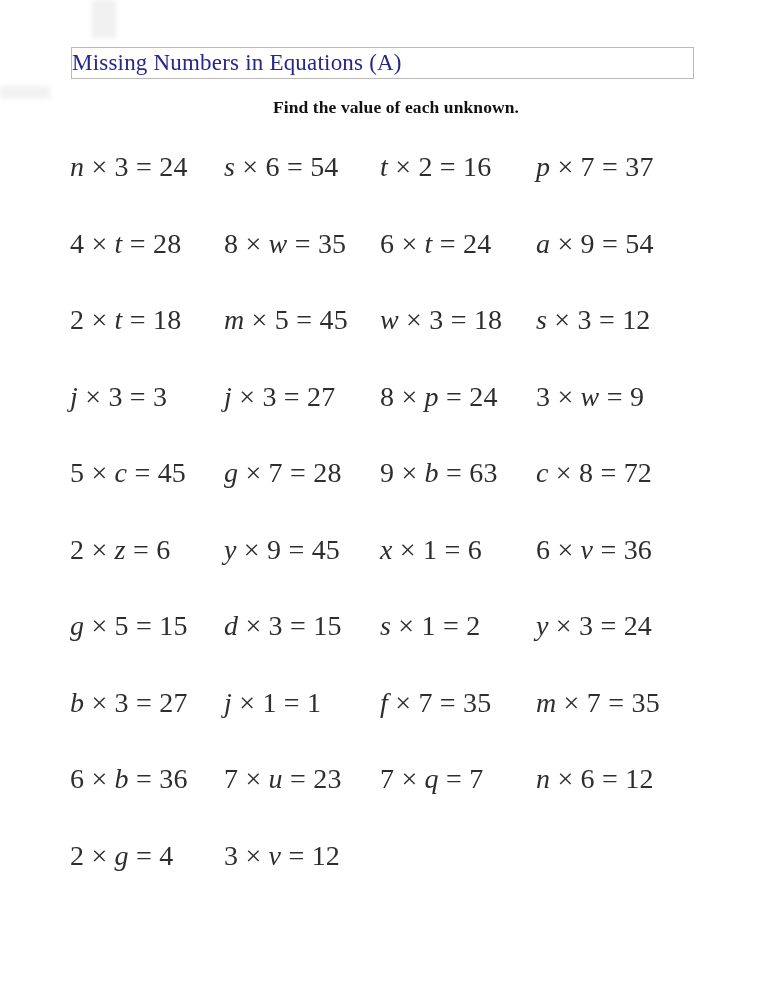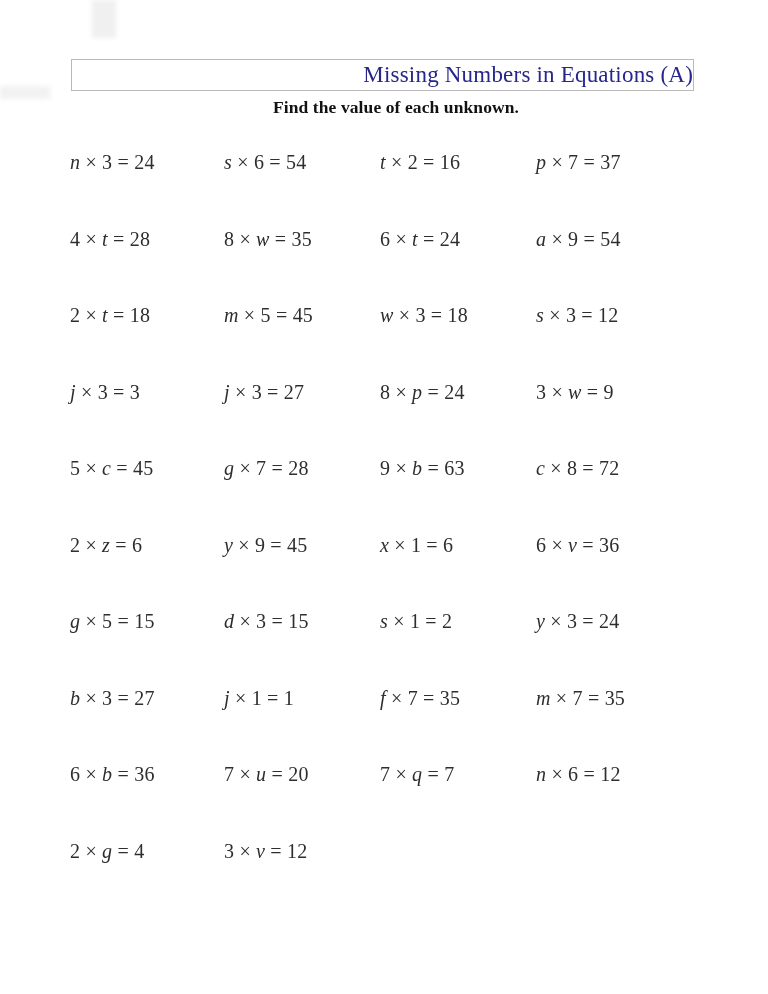--- a/index.html
+++ b/index.html
@@ -12,24 +12,23 @@
   }
   .scan-artifact{position:absolute;pointer-events:none;}
   .scan-artifact.a1{left:92px;top:0;width:24px;height:38px;background:#f0f0f0;filter:blur(2px);}
   .scan-artifact.a2{left:0;top:86px;width:50px;height:13px;background:#f2f2f2;filter:blur(2px);}
 
   .title-box{
     position:absolute;
     left:71px;top:47px;
     width:621px;height:30px;
     border:1px solid #b9b9b9;
-    display:flex;align-items:center;justify-content:flex-end;
+    display:flex;align-items:center;justify-content:flex-start;
     box-sizing:content-box;
     background:#ffffff;
-    margin-top:12px;
   }
   .page-title{
     margin:0;
     font-size:23px;
     font-weight:normal;
     color:#26268B;
     letter-spacing:0.2px;
     white-space:nowrap;
   }
   .page-subtitle{
@@ -45,21 +44,21 @@
   }
   .equations-grid{
     position:absolute;
     left:70px;top:150px;
     width:660px;
     display:grid;
     grid-template-columns:154px 156px 156px 160px;
     grid-auto-rows:76.5px;
   }
   .eq{
-    font-size:20px;
+    font-size:28px;
     color:#2e2e2e;
     white-space:pre;
     line-height:1.2;
     letter-spacing:0.2px;
   }
   .eq .var{font-style:italic;}
   .eq .op{color:#2e2e2e;}
 </style>
 </head>
 <body>
@@ -100,18 +99,18 @@
     <div class="eq"><span class="num">6</span><span class="op"> × </span><span class="var">v</span><span class="op"> = </span><span class="num">36</span></div>
     <div class="eq"><span class="var">g</span><span class="op"> × </span><span class="num">5</span><span class="op"> = </span><span class="num">15</span></div>
     <div class="eq"><span class="var">d</span><span class="op"> × </span><span class="num">3</span><span class="op"> = </span><span class="num">15</span></div>
     <div class="eq"><span class="var">s</span><span class="op"> × </span><span class="num">1</span><span class="op"> = </span><span class="num">2</span></div>
     <div class="eq"><span class="var">y</span><span class="op"> × </span><span class="num">3</span><span class="op"> = </span><span class="num">24</span></div>
     <div class="eq"><span class="var">b</span><span class="op"> × </span><span class="num">3</span><span class="op"> = </span><span class="num">27</span></div>
     <div class="eq"><span class="var">j</span><span class="op"> × </span><span class="num">1</span><span class="op"> = </span><span class="num">1</span></div>
     <div class="eq"><span class="var">f</span><span class="op"> × </span><span class="num">7</span><span class="op"> = </span><span class="num">35</span></div>
     <div class="eq"><span class="var">m</span><span class="op"> × </span><span class="num">7</span><span class="op"> = </span><span class="num">35</span></div>
     <div class="eq"><span class="num">6</span><span class="op"> × </span><span class="var">b</span><span class="op"> = </span><span class="num">36</span></div>
-    <div class="eq"><span class="num">7</span><span class="op"> × </span><span class="var">u</span><span class="op"> = </span><span class="num">20</span></div>
+    <div class="eq"><span class="num">7</span><span class="op"> × </span><span class="var">u</span><span class="op"> = </span><span class="num">23</span></div>
     <div class="eq"><span class="num">7</span><span class="op"> × </span><span class="var">q</span><span class="op"> = </span><span class="num">7</span></div>
     <div class="eq"><span class="var">n</span><span class="op"> × </span><span class="num">6</span><span class="op"> = </span><span class="num">12</span></div>
     <div class="eq"><span class="num">2</span><span class="op"> × </span><span class="var">g</span><span class="op"> = </span><span class="num">4</span></div>
     <div class="eq"><span class="num">3</span><span class="op"> × </span><span class="var">v</span><span class="op"> = </span><span class="num">12</span></div>
   </div>
 
 </body></html>

